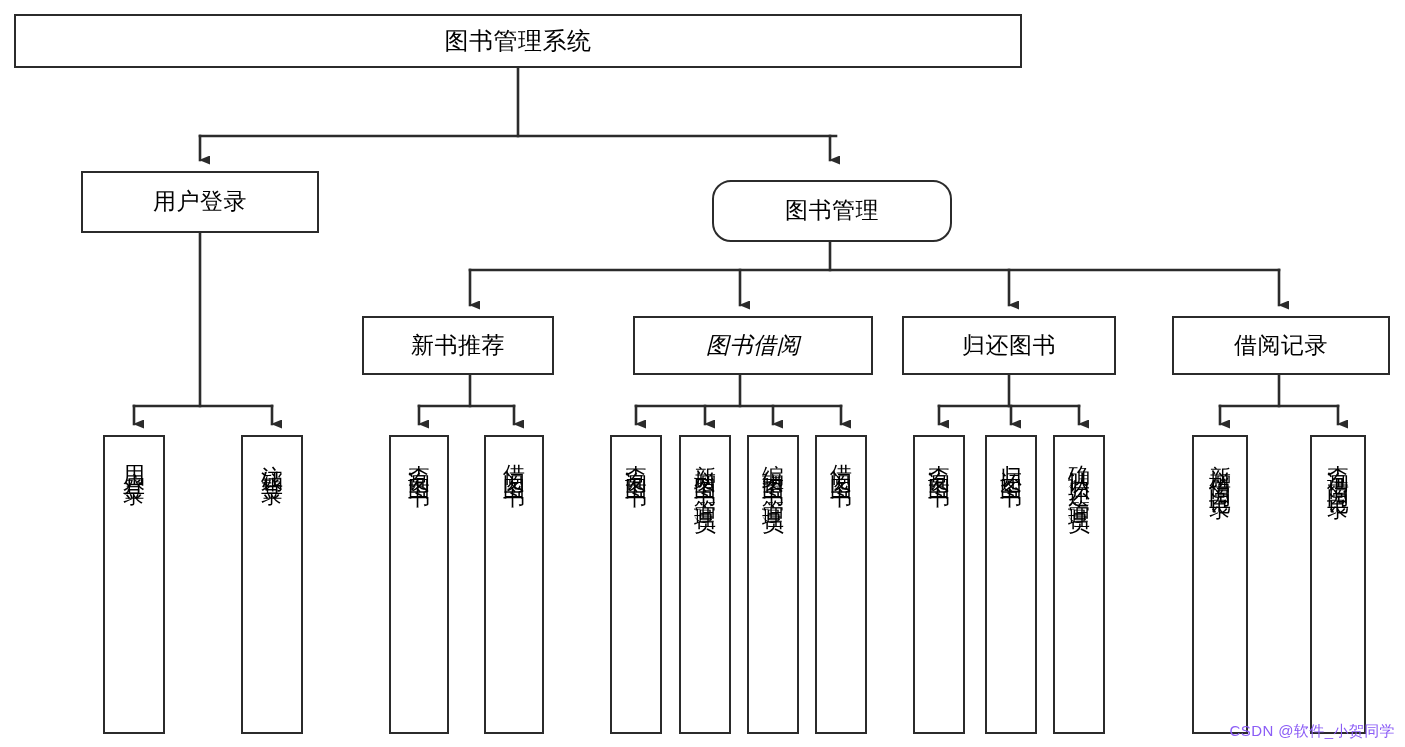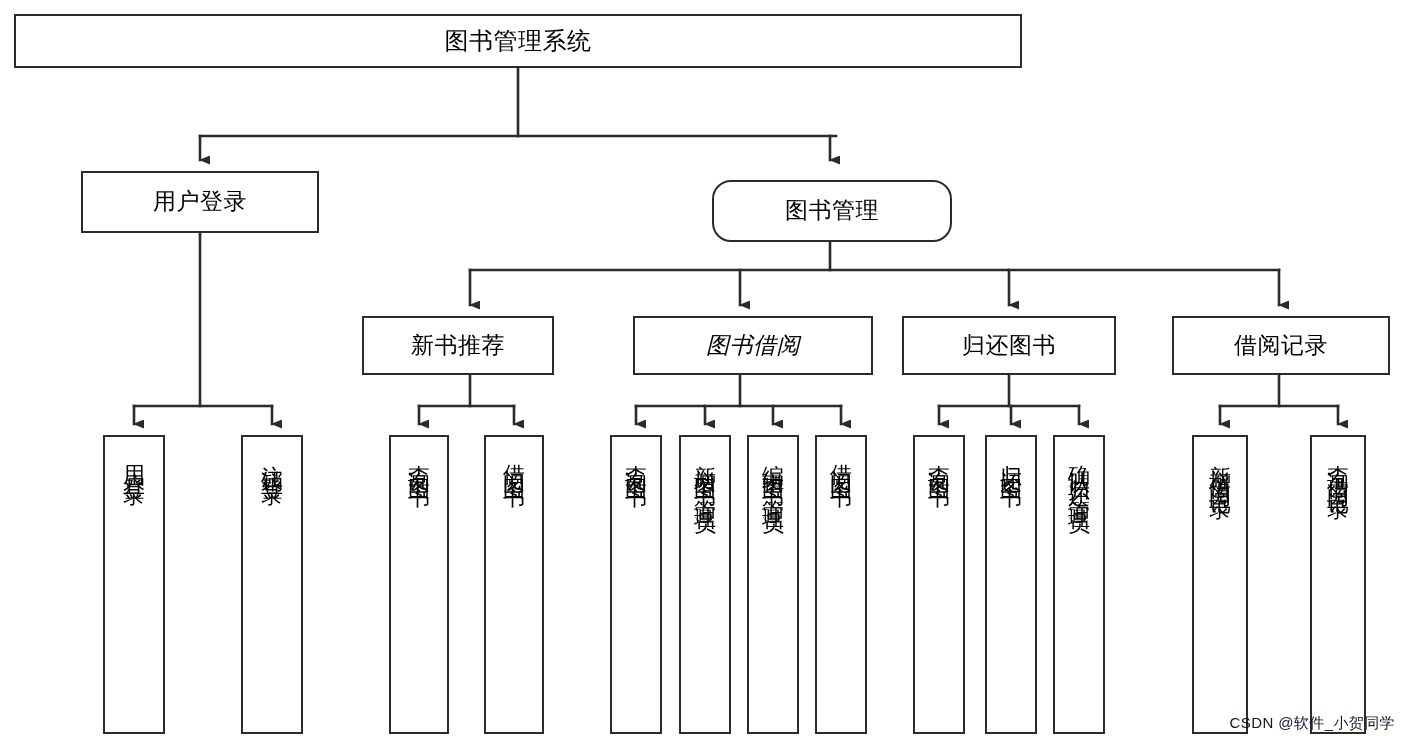--- a/index.html
+++ b/index.html
@@ -61,23 +61,23 @@
     text-orientation: upright;
     font-size: 22px;
     line-height: 1.0;
     letter-spacing: 7px;
     white-space: nowrap;
     text-align: left;
   }
   #watermark {
     position: absolute;
     right: 10px;
-    bottom: 14px;
+    bottom: 6px;
     font-size: 15px;
-    color: #0f172a;
+    color: #8b5cf6;
     letter-spacing: 0.4px;
     z-index: 6;
     white-space: nowrap;
     pointer-events: none;
   }
 </style>
 </head>
 <body>
 
 <div id="diagram-root">

